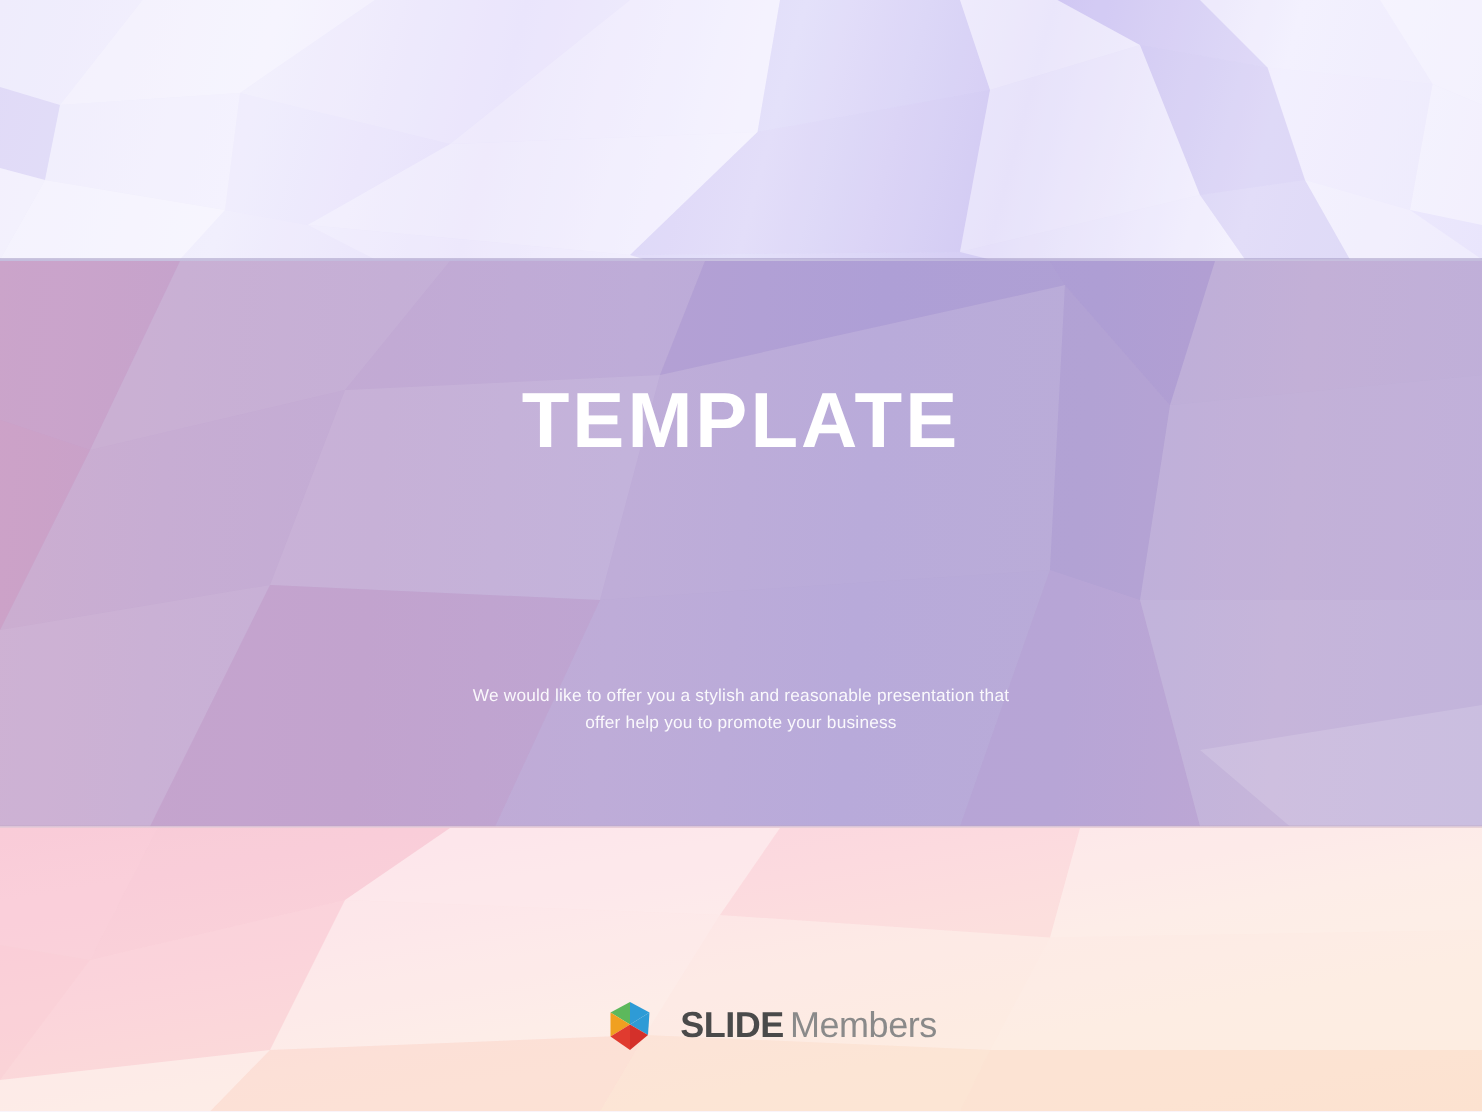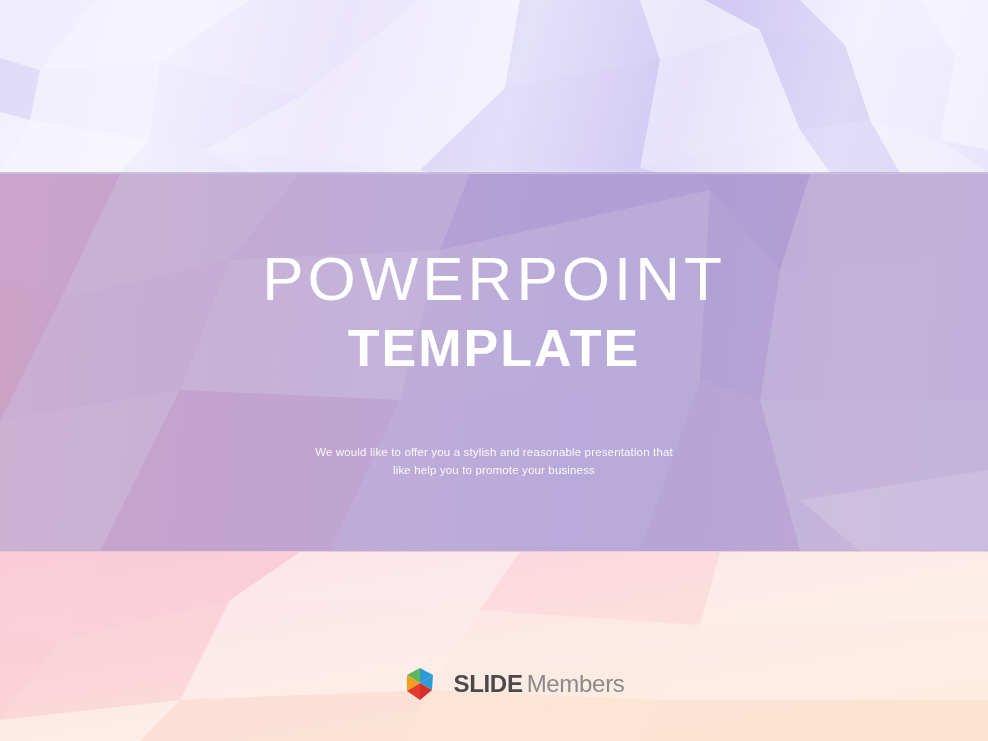--- a/index.html
+++ b/index.html
@@ -100,21 +100,21 @@
     letter-spacing: 2px;
     color: #ffffff;
     line-height: 1.38;
     white-space: nowrap;
   }
 
   
   .subtitle {
     position: absolute;
     left: 244px;
-    top: 444px;
+    top: 456px;
     width: 500px;
     text-align: center;
     font-family: "Liberation Sans", sans-serif;
     font-size: 11.5px;
     font-weight: 400;
     letter-spacing: 0.15px;
     line-height: 1.55;
     color: rgba(255,255,255,0.92);
   }
   .subtitle-line { display: block; }
@@ -249,27 +249,26 @@
       <polygon points="180,700 430,690 400,741 140,741" fill="#f9c4b0" opacity="0.22"></polygon>
       <polygon points="430,690 660,700 640,741 400,741" fill="#fbd0b4" opacity="0.20"></polygon>
       <polygon points="660,700 988,700 988,741 640,741" fill="#fbd0b4" opacity="0.26"></polygon>
     </g>
   </svg>
 
   <div class="band-rule rule-top"></div>
   <div class="band-rule rule-bot"></div>
 
   <div class="title-block">
-    <span class="title-line1">POWERPOINT</span>
     <span class="title-line2">TEMPLATE</span>
   </div>
 
   <div class="subtitle">
     <span class="subtitle-line">We would like to offer you a stylish and reasonable presentation that</span>
-    <span class="subtitle-line">like help you to promote your business</span>
+    <span class="subtitle-line">offer help you to promote your business</span>
   </div>
 
   <div class="logo">
     <svg class="logo-mark" viewBox="0 0 30 36">
       <polygon points="2,9 15,2 15,17" fill="#5cb85c"></polygon>
       <polygon points="15,2 28,9 15,17" fill="#2e9bd6"></polygon>
       <polygon points="2,9 15,17 2,25" fill="#f0a020"></polygon>
       <polygon points="15,17 28,9 27,24" fill="#2e9bd6"></polygon>
       <polygon points="2,25 15,17 15,34" fill="#e03b2f"></polygon>
       <polygon points="15,17 27,24 15,34" fill="#d4302a"></polygon>

